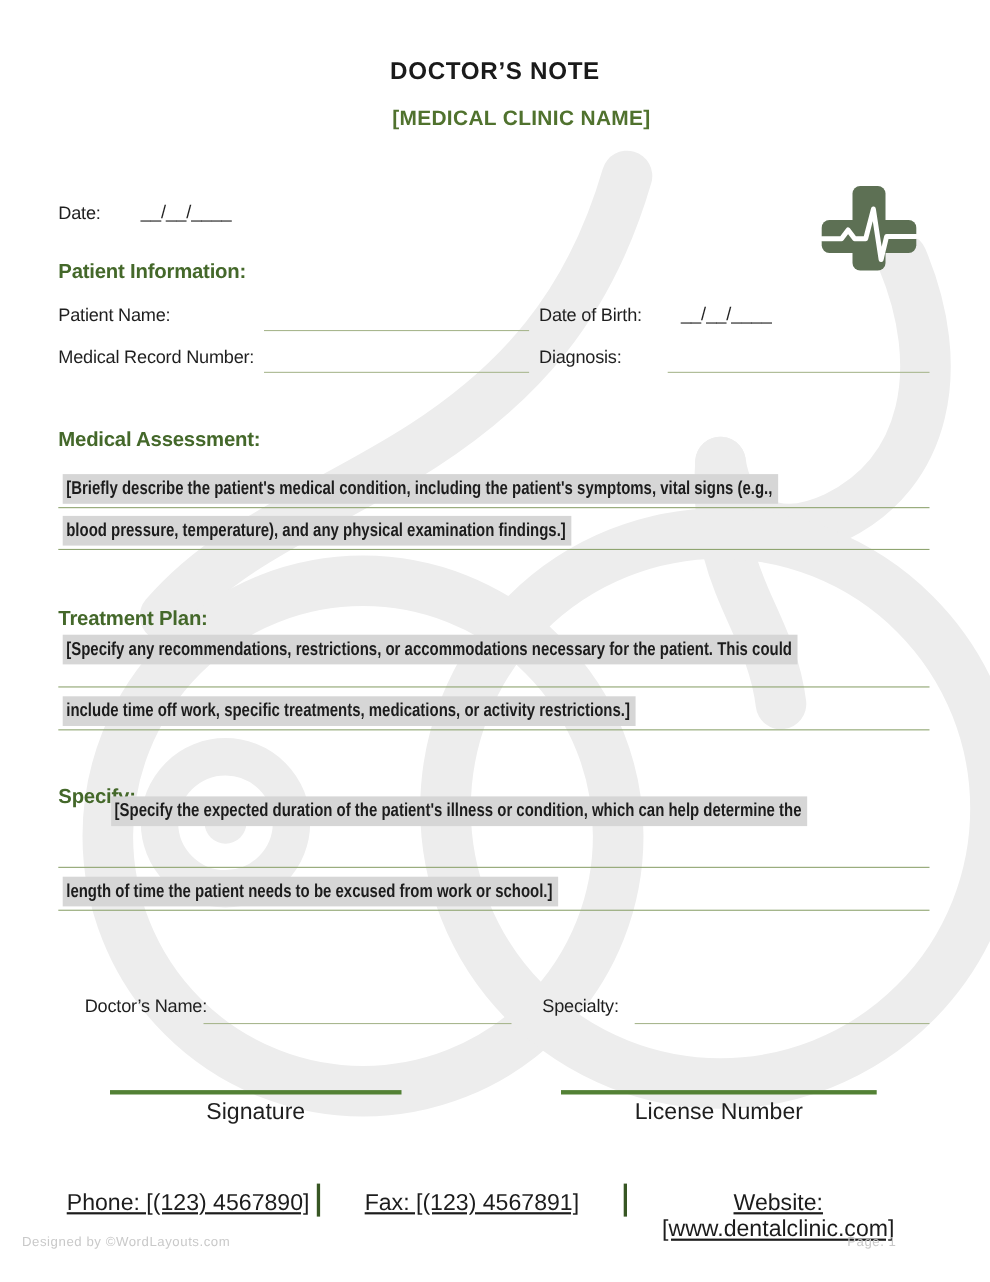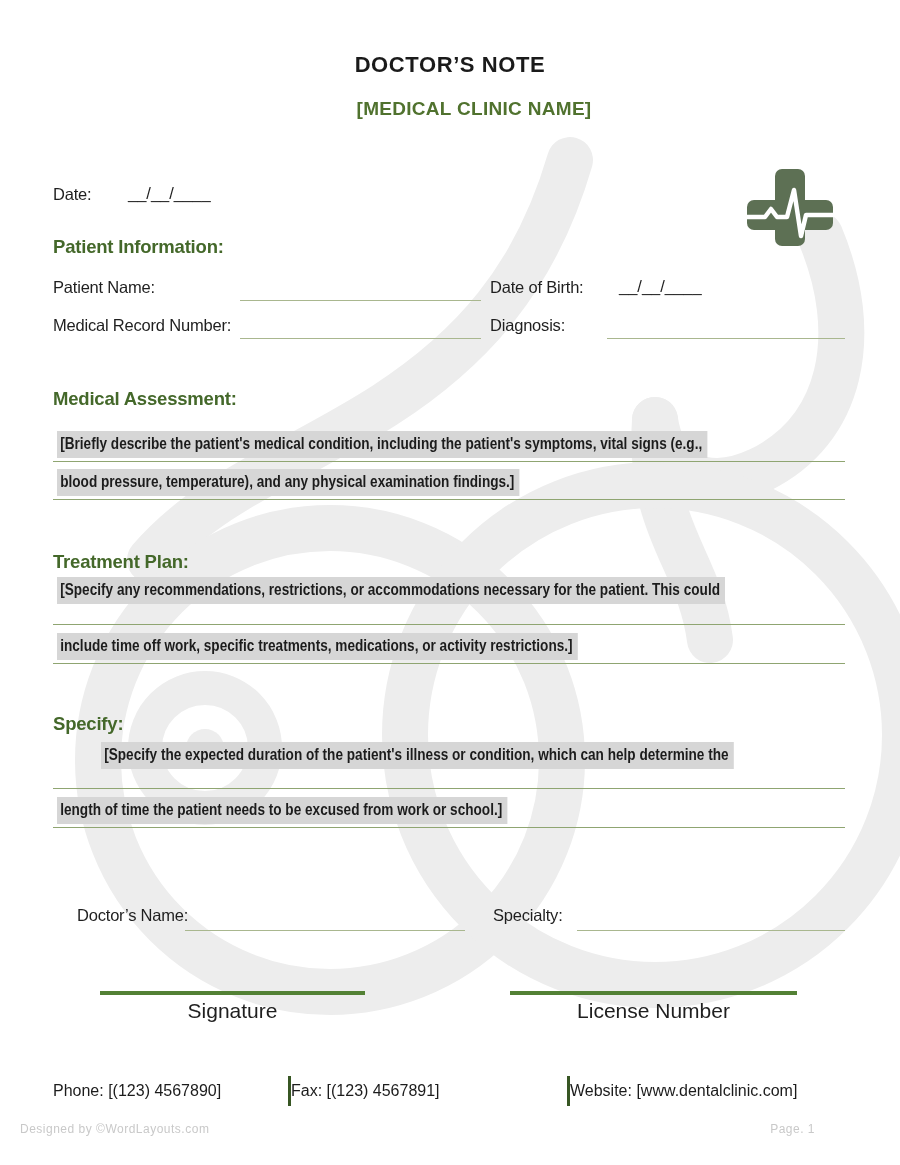--- a/index.html
+++ b/index.html
@@ -34,21 +34,21 @@
     display:inline-block;
     transform:scaleX(0.8);
     transform-origin:left center;
     background:var(--highlight,#d6d6d6);
     font-weight:bold;font-size:17px;color:#1c1c1c;
     padding:3px 6px 4px 4px;
     letter-spacing:0;
   }
   .sig-bar{height:4px;background:var(--signature-line,#538135);}
   .sig-label{font-size:21px;text-align:center;color:#1f1f1f;}
-  .footer-cell{font-size:16px;color:#1c1c1c;}
+  .footer-cell{font-size:21px;text-align:center;color:#1c1c1c;text-decoration:underline;}
   .v-divider{width:3px;height:30px;background:var(--divider-green,#375623);}
   .credit{font-size:12px;color:var(--muted,#c9c9c9);letter-spacing:.5px;}
 </style>
 </head>
 <body>
 
 <div class="page">
 
   <svg class="watermark" width="900" height="1165" viewBox="0 0 900 1165" aria-hidden="true">
     <g stroke="#ededed" stroke-width="46" fill="none" stroke-linecap="round">
@@ -104,21 +104,21 @@
   <div class="ph-line" style="left:57px;top:577px;">
     <span>[Specify any recommendations, restrictions, or accommodations necessary for the patient. This could</span>
   </div>
   <div class="rule" style="left:53px;top:624px;width:792px;"></div>
   <div class="ph-line" style="left:57px;top:633px;">
     <span>include time off work, specific treatments, medications, or activity restrictions.]</span>
   </div>
   <div class="rule" style="left:53px;top:663px;width:792px;"></div>
 
   <div class="heading" style="left:53px;top:713px;">Specify:</div>
-  <div class="ph-line" style="left:57px;top:742px;padding-left:44px;">
+  <div class="ph-line" style="left:57px;top:724px;padding-left:44px;">
     <span>[Specify the expected duration of the patient's illness or condition, which can help determine the</span>
   </div>
   <div class="rule" style="left:53px;top:788px;width:792px;"></div>
   <div class="ph-line" style="left:57px;top:797px;">
     <span>length of time the patient needs to be excused from work or school.]</span>
   </div>
   <div class="rule" style="left:53px;top:827px;width:792px;"></div>
 
   <div class="label" style="left:60px;top:906px;margin-left:17px;">Doctor’s Name:</div>
   <div class="fline" style="left:185px;top:906px;width:280px;height:24px;"></div>

